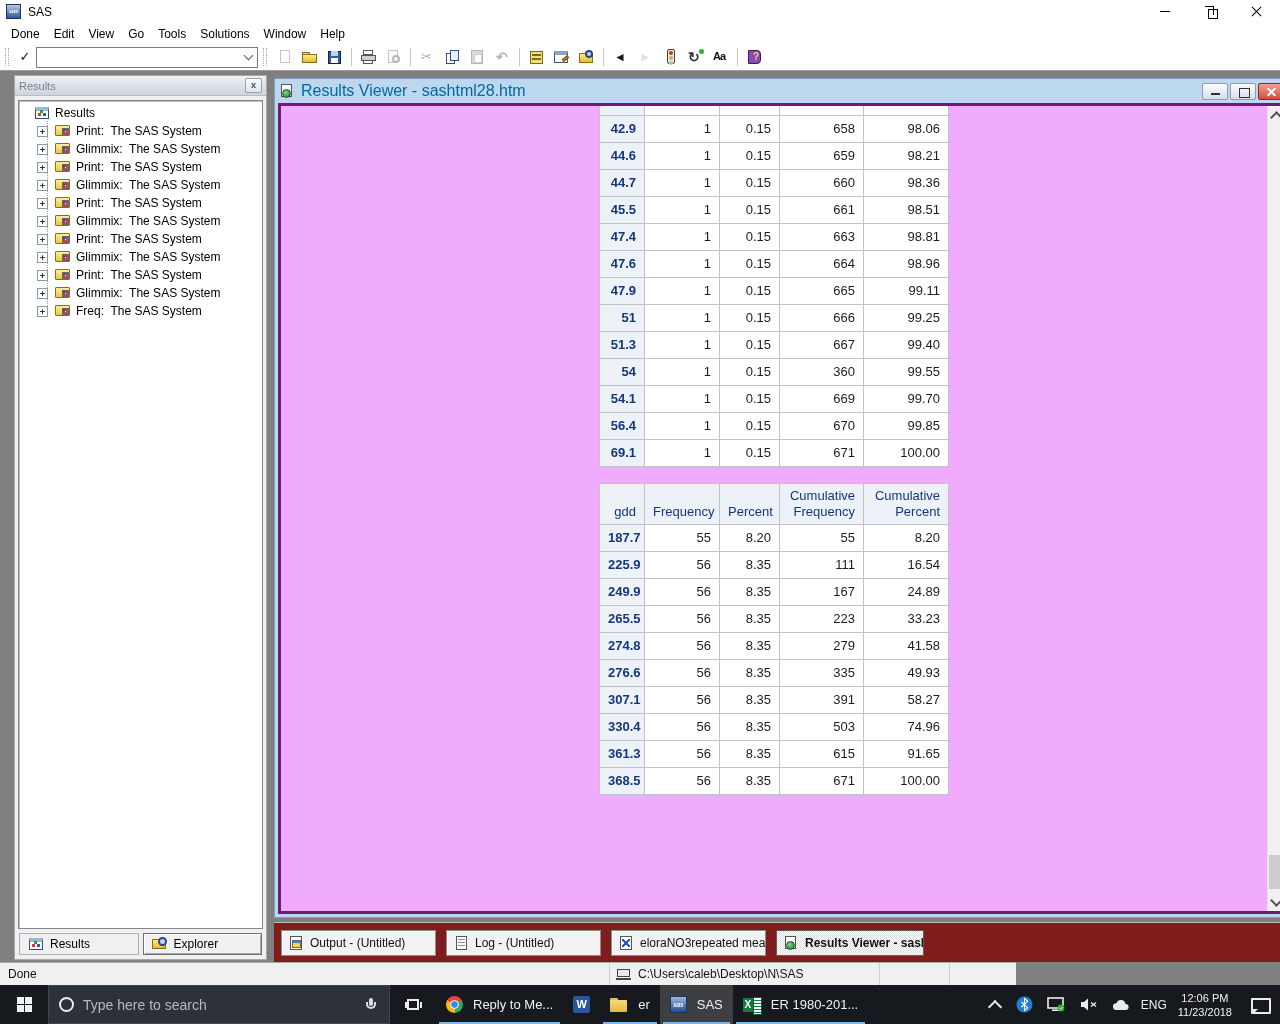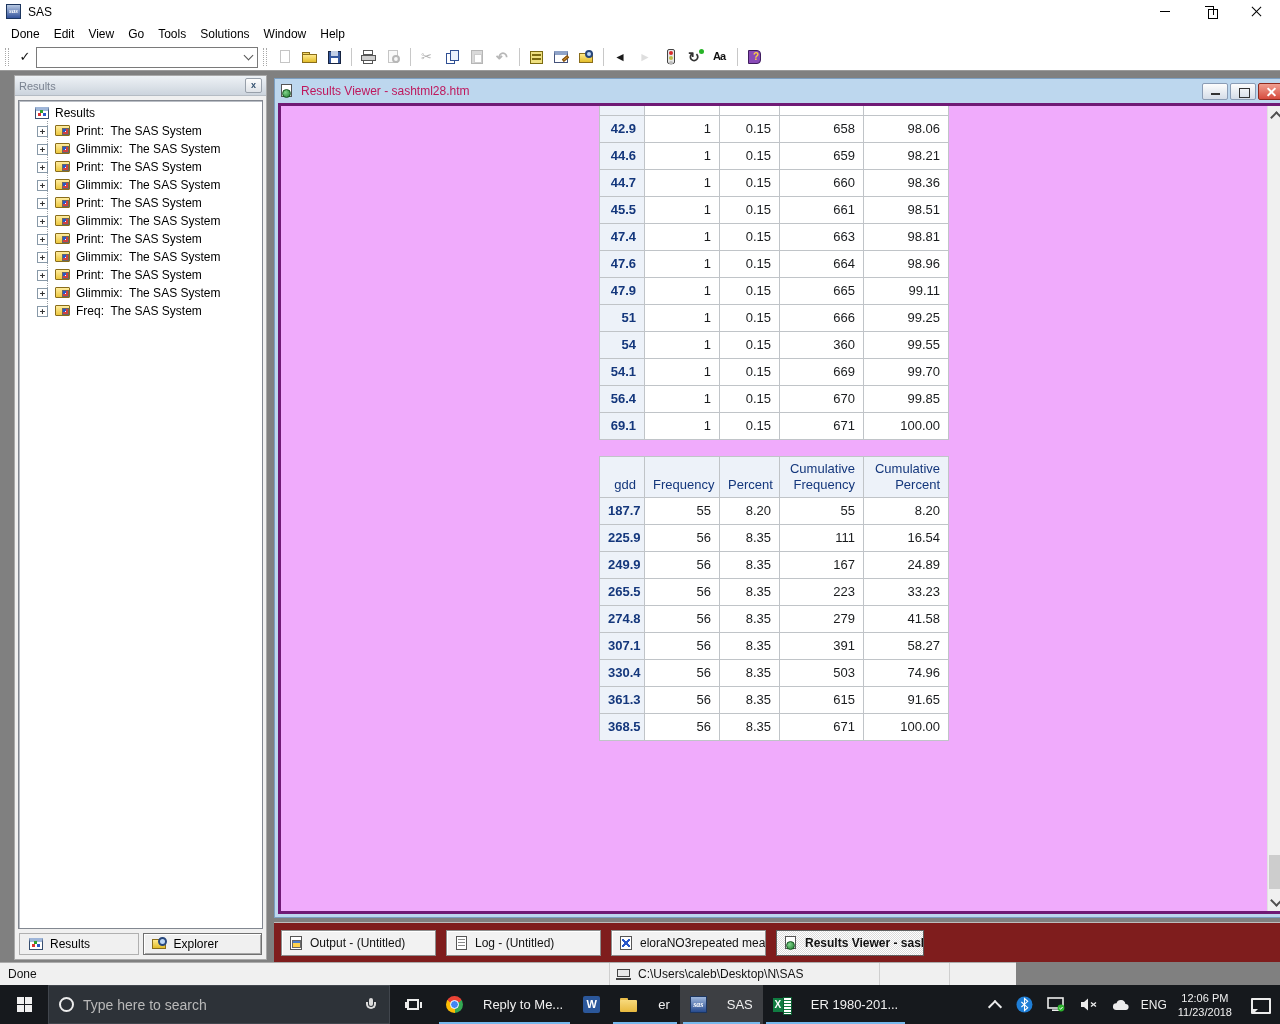--- a/index.html
+++ b/index.html
@@ -106,21 +106,21 @@
 
   
   #dock-tabs{position:absolute;left:2px;bottom:2px;right:2px;height:26px;display:flex;gap:4px;align-items:center;background:#f0f0f0;padding:0 2px}
   .dock-tab{height:22px;display:flex;align-items:center;gap:5px;font-size:12px;padding:0 8px;flex:1}
   .dock-tab.flat{border:1px solid #b0b0b0;background:#f0f0f0}
   .dock-tab.raised{background:#f0f0f0;border:1px solid #707070;box-shadow:inset 1px 1px 0 #fff,inset -1px -1px 0 #a8a8a8}
 
   
   #viewer{position:absolute;left:262px;top:7px;right:1px;bottom:44px;background:#bdd7ee;border:1px solid #7c9fc2}
   #viewer-titlebar{height:24px;display:flex;align-items:center;padding:0 4px}
-  #viewer-title{font-size:12px;margin-left:5px;color:#be185d}
+  #viewer-title{font-size:16px;margin-left:5px;color:#0369a1}
   #viewer-controls{margin-left:auto;display:flex;gap:2px;padding-right:2px}
   .vc{width:26px;height:17px;border:1px solid #8a9cb5;border-radius:2px;background:linear-gradient(#fdfdfd,#d5dde8);position:relative}
   .vc-min::before{content:"";position:absolute;left:8px;bottom:4px;width:9px;height:2px;background:#333}
   .vc-restore::before{content:"";position:absolute;left:8px;top:4px;width:9px;height:8px;border:1px solid #333;background:transparent}
   .vc-close{background:linear-gradient(#f0a091,#d64b3e);border-color:#8e2a1e}
   .vc-close::before,.vc-close::after{content:"";position:absolute;left:7px;top:7px;width:11px;height:2px;background:#fff}
   .vc-close::before{transform:rotate(45deg)}
   .vc-close::after{transform:rotate(-45deg)}
   #viewer-content{position:absolute;left:3px;right:3px;top:24px;bottom:3px;background:#f0abfc;border:3px solid #701a75;overflow:hidden}
   #tables-wrap{margin-right:17px;overflow:hidden;height:100%}
@@ -166,21 +166,21 @@
   .icn-cortana{width:15px;height:15px;border:2px solid #ececec;border-radius:50%}
   #searchbox input{flex:1;background:transparent;border:none;outline:none;color:#c8c8c8;font-size:14px;font-family:"Liberation Sans",sans-serif}
   #searchbox input::placeholder{color:#b9b9b9}
   .icn-mic{width:16px;height:16px}
   .icn-mic::before{left:6px;top:1px;width:4px;height:8px;background:#dcdcdc;border-radius:2px}
   .icn-mic::after{left:3px;top:5px;width:10px;height:7px;border:2px solid #dcdcdc;border-top:none;border-radius:0 0 6px 6px}
   #taskview{width:46px}
   .icn-taskview{width:17px;height:14px}
   .icn-taskview::before{left:2px;top:1px;width:12px;height:11px;border:2px solid #ececec}
   .icn-taskview::after{left:0;top:4px;width:2px;height:6px;background:#ececec;box-shadow:15px 0 0 #ececec}
-  .app-btn{padding:0 10px;gap:20px;font-size:13px;color:#f0f0f0}
+  .app-btn{padding:0 10px;gap:10px;font-size:13px;color:#f0f0f0}
   .app-btn .underline{position:absolute;left:3px;right:3px;bottom:0;height:2px;background:#76b9ed}
   .app-btn.active{background:rgba(255,255,255,.17)}
   .icn-chrome{width:17px;height:17px;border-radius:50%;background:conic-gradient(from -60deg,#ea4335 0 120deg,#34a853 120deg 240deg,#fbbc05 240deg 360deg);position:relative}
   .icn-chrome::after{content:"";position:absolute;left:4px;top:4px;width:9px;height:9px;background:#4285f4;border:1.5px solid #fff;border-radius:50%;box-sizing:border-box}
   .icn-word{width:17px;height:17px;background:#2b579a;border-radius:2px;color:#fff;font:700 11px/17px "Liberation Sans",sans-serif;text-align:center}
   .icn-yfolder{width:18px;height:14px;position:relative}
   .icn-yfolder::before{content:"";position:absolute;left:0;top:0;width:8px;height:4px;background:#e8bc4a;border-radius:1px}
   .icn-yfolder::after{content:"";position:absolute;left:0;top:2px;width:17px;height:12px;background:linear-gradient(#f7d97c,#e8b93e);border-radius:1px}
   .icn-saslogo{width:17px;height:17px;background:linear-gradient(#9db6dc,#274b8f);border:1px solid #1c355e;color:#fff;font:italic 700 8px/15px "Liberation Serif",serif;text-align:center}
   .icn-excel{width:18px;height:16px;position:relative}
@@ -453,20 +453,27 @@
                 <td>99.11</td>
               </tr>
               <tr>
                 <td class="rowhead">51</td>
                 <td>1</td>
                 <td>0.15</td>
                 <td>666</td>
                 <td>99.25</td>
               </tr>
               <tr>
+                <td class="rowhead">51.3</td>
+                <td>1</td>
+                <td>0.15</td>
+                <td>667</td>
+                <td>99.40</td>
+              </tr>
+              <tr>
                 <td class="rowhead">54</td>
                 <td>1</td>
                 <td>0.15</td>
                 <td>360</td>
                 <td>99.55</td>
               </tr>
               <tr>
                 <td class="rowhead">54.1</td>
                 <td>1</td>
                 <td>0.15</td>
@@ -536,20 +543,27 @@
                 <td>33.23</td>
               </tr>
               <tr>
                 <td class="rowhead">274.8</td>
                 <td>56</td>
                 <td>8.35</td>
                 <td>279</td>
                 <td>41.58</td>
               </tr>
               <tr>
+                <td class="rowhead">276.6</td>
+                <td>56</td>
+                <td>8.35</td>
+                <td>335</td>
+                <td>49.93</td>
+              </tr>
+              <tr>
                 <td class="rowhead">307.1</td>
                 <td>56</td>
                 <td>8.35</td>
                 <td>391</td>
                 <td>58.27</td>
               </tr>
               <tr>
                 <td class="rowhead">330.4</td>
                 <td>56</td>
                 <td>8.35</td>

